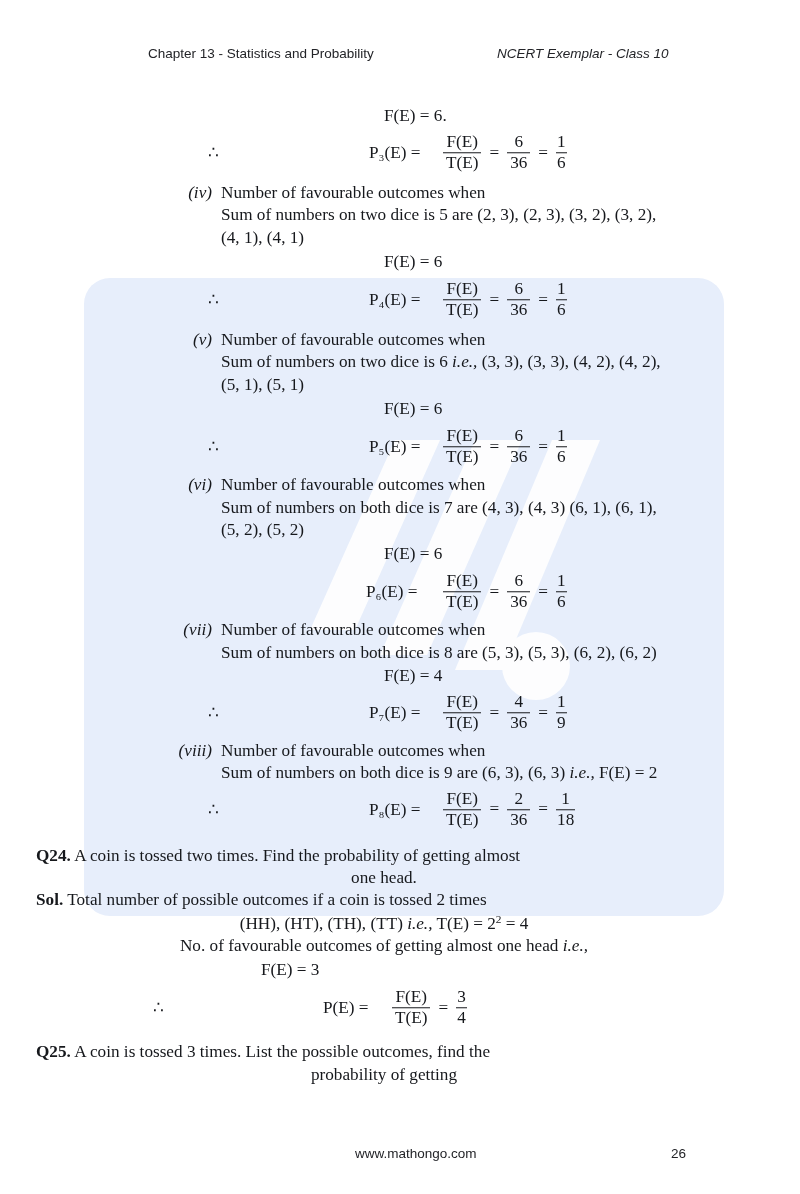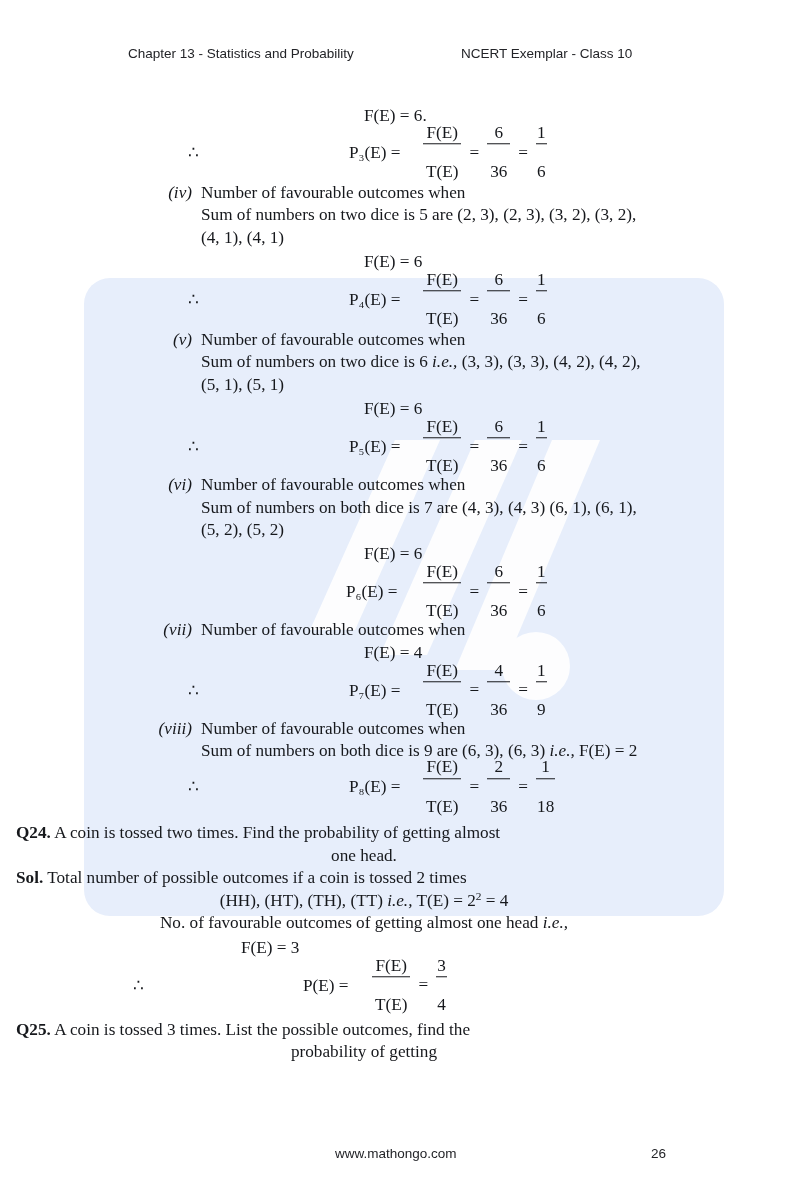--- a/index.html
+++ b/index.html
@@ -46,33 +46,34 @@
     pointer-events: none;
     opacity: .92;
   }
   .watermark svg { display: block; }
 
   
   .content {
     position: absolute;
     inset: 0;
     z-index: 2;
+    margin-left: 20px;
   }
 
   
   .runhead {
     position: absolute;
     left: 0; right: 0;
     top: 46px;
     font-family: "Liberation Sans", "DejaVu Sans", sans-serif;
     font-size: 13.5px;
     color: #232428;
   }
   .runhead .rh-left  { position: absolute; left: 128px; }
-  .runhead .rh-right { position: absolute; left: 461px; }
+  .runhead .rh-right { position: absolute; left: 477px; font-style: italic; }
 
   
   .footer {
     position: absolute;
     left: 0; right: 0;
     bottom: 48px;
     font-family: "Liberation Sans", "DejaVu Sans", sans-serif;
     font-size: 13.5px;
     color: #232428;
   }
@@ -161,21 +162,21 @@
   
   .frac {
     display: inline-flex;
     flex-direction: column;
     align-items: center;
     vertical-align: middle;
     margin: 0 3px;
     line-height: 1.06;
   }
   .frac .num { padding: 0 3px 1px; }
-  .frac .den { padding: 19px 3px 0; border-top: 1.4px solid #16181c; }
+  .frac .den { padding: 1px 3px 0; border-top: 1.4px solid #16181c; }
   .frac.tight .num, .frac.tight .den { padding-left: 1px; padding-right: 1px; }
 </style>
 </head>
 <body>
 
 <div class="page">
 
   <div class="highlight-band"></div>
 
   <div class="watermark">
@@ -321,20 +322,21 @@
             <span class="num">1</span>
             <span class="den">6</span>
           </span>
         </span>
       </div>
 
       <div class="item" style="margin-top:2px;">
         <span class="rn">(vii)</span>
         <span class="itxt">
           <span class="ln">Number of favourable outcomes when</span><br>
+          <span class="ln">Sum of numbers on both dice is 8 are (5, 3), (5, 3), (6, 2), (6, 2)</span>
         </span>
       </div>
 
       <div class="mrow" style="height:24px;">
         <span class="mplain">F(E) = 4</span>
       </div>
 
       <div class="mrow tall">
         <span class="therefore">∴</span>
         <span class="mlead">P₇(E) =</span>

